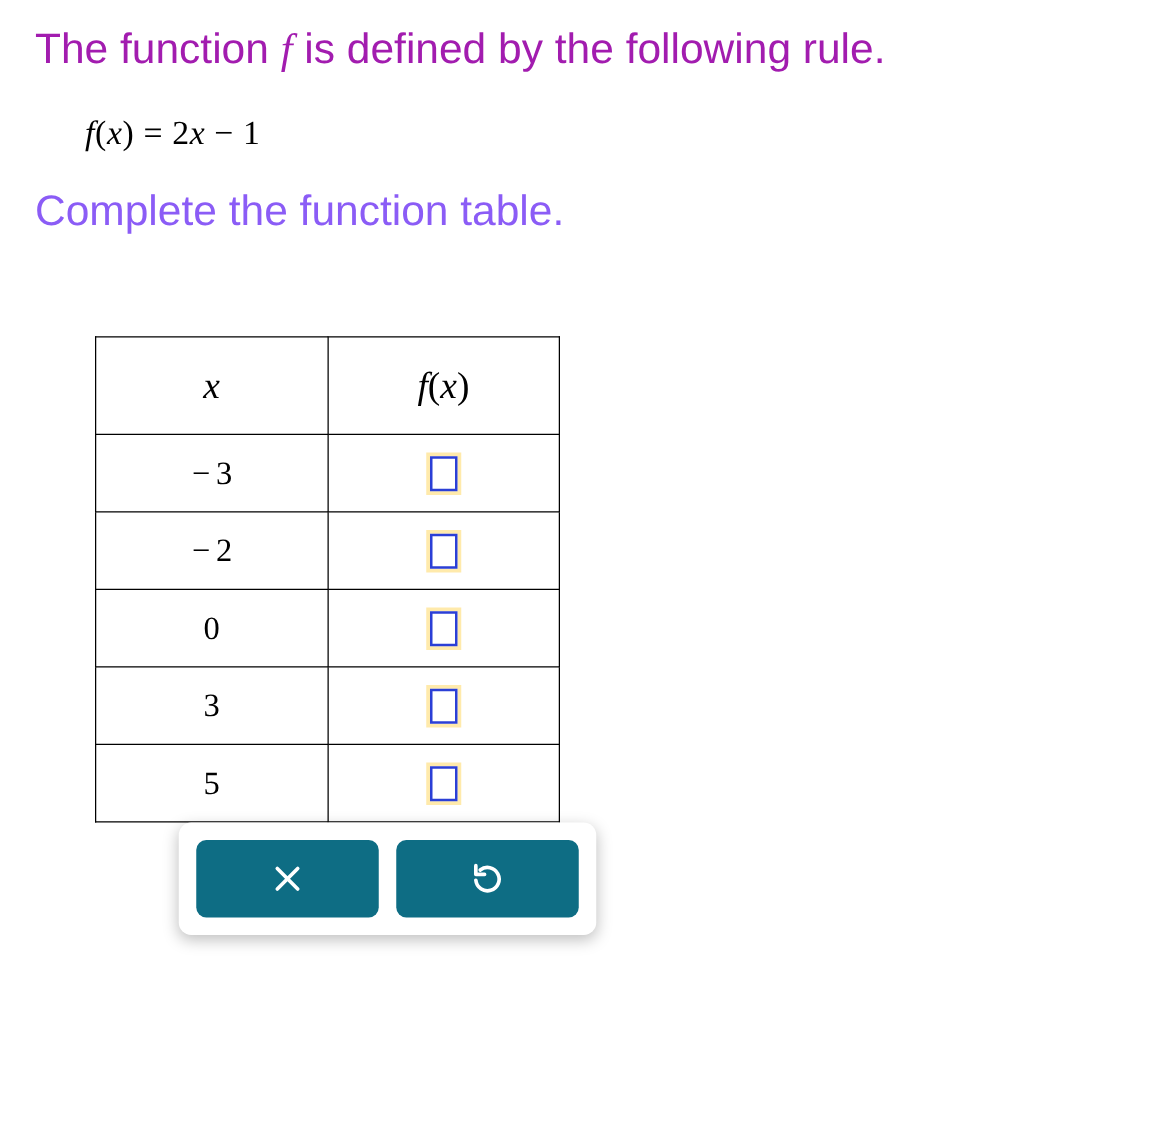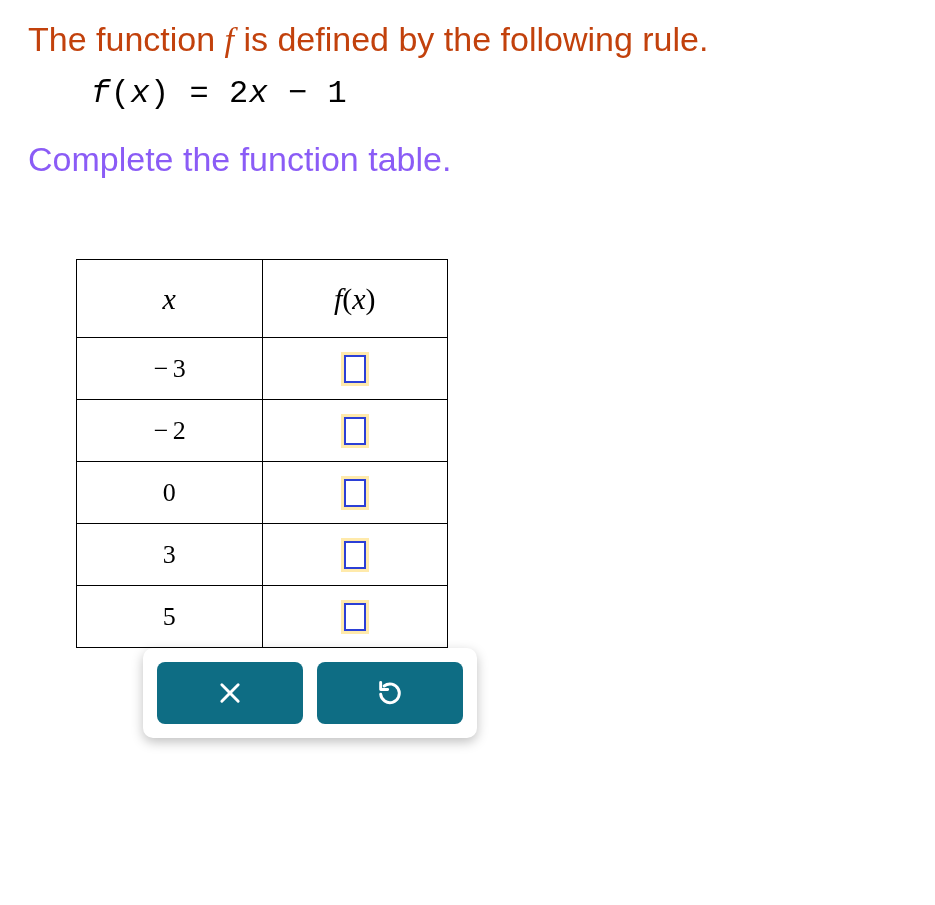--- a/index.html
+++ b/index.html
@@ -9,33 +9,33 @@
     }
     body {
       width: 935px;
       height: 905px;
       font-family: Arial, Helvetica, sans-serif;
       background: #ffffff;
       padding: 20px 28px;
     }
     .intro-line {
       font-size: 34px;
-      color: #c2410c;
-      margin-bottom: 16px;
+      color: #a21caf;
+      margin-bottom: 32px;
     }
     .intro-line .f-italic {
       font-family: 'Times New Roman', Times, serif;
       font-style: italic;
       font-size: 34px;
     }
     .formula {
-      font-family: Liberation Mono, monospace;
+      font-family: Liberation Serif, serif;
       font-style: italic;
-      font-size: 32px;
-      margin-left: 63px;
+      font-size: 27px;
+      margin-left: 40px;
       margin-bottom: 28px;
       letter-spacing: 0.5px;
     }
     .formula .upright {
       font-style: normal;
     }
     .formula .paren {
       font-style: normal;
     }
     .instruction {

